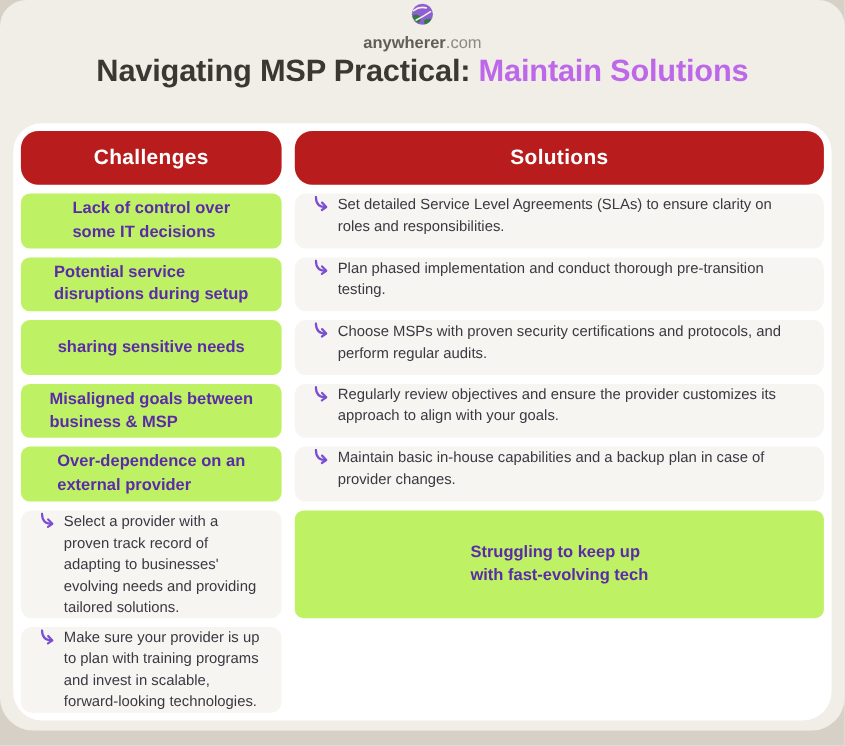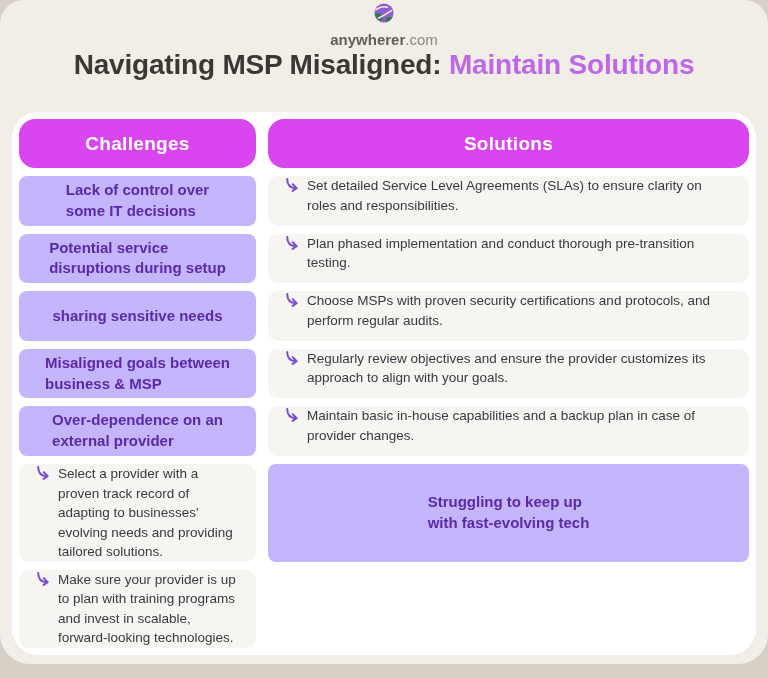--- a/index.html
+++ b/index.html
@@ -28,26 +28,26 @@
     position:absolute;left:12px;top:112px;width:744px;height:543px;
     background:#ffffff;border-radius:26px;box-sizing:border-box;padding:7px;
   }
   .grid{
     display:grid;width:100%;height:100%;
     grid-template-columns:237px 1fr;
     grid-template-rows:49px repeat(7,1fr);
     column-gap:12px;row-gap:8px;
   }
   .col-header{
-    background:#d946ef;border-radius:16px;color:#ffffff;
+    background:#b91c1c;border-radius:16px;color:#ffffff;
     font-size:19px;font-weight:bold;letter-spacing:0.3px;
     display:flex;align-items:center;justify-content:center;
   }
   .challenge{
-    background:#c4b5fd;border-radius:8px;
+    background:#bef264;border-radius:8px;
     display:flex;align-items:center;justify-content:center;
     color:#5b2aa8;font-size:15px;font-weight:bold;line-height:1.38;
   }
   .ch-inner{text-align:left;padding:0 8px;}
   .ch-line{display:block;}
   .solution{
     background:#f7f5f2;border-radius:10px;
     display:flex;align-items:flex-start;
     color:#3b3841;font-size:13.5px;line-height:1.45;
     padding:0 18px 0 16px;box-sizing:border-box;
@@ -69,21 +69,21 @@
         <path d="M12.6 16.4 Q15.6 14.4 19.2 15.2 Q17.2 19 12.8 20.2 Z" fill="#2f7d3a"></path>
         <path d="M3 7.6 Q8.2 3.6 14.4 5.2" stroke="#f1ede7" stroke-width="1.5" fill="none" stroke-linecap="round"></path>
         <path d="M5.4 16.2 Q11.6 13.2 18.4 8.6" stroke="#f1ede7" stroke-width="1.5" fill="none" stroke-linecap="round"></path>
       </svg>
     </span>
     <span>
       <span class="brand-name">anywherer</span><span class="brand-suffix">.com</span>
     </span>
   </div>
   <div class="main-title">
-    <span>Navigating MSP Misaligned: </span><span class="accent">Maintain Solutions</span>
+    <span>Navigating MSP Practical: </span><span class="accent">Maintain Solutions</span>
   </div>
 </div>
 
 <div class="card">
   <div class="grid">
 
     <div class="col-header">Challenges</div>
     <div class="col-header">Solutions</div>
 
     <div class="challenge">

